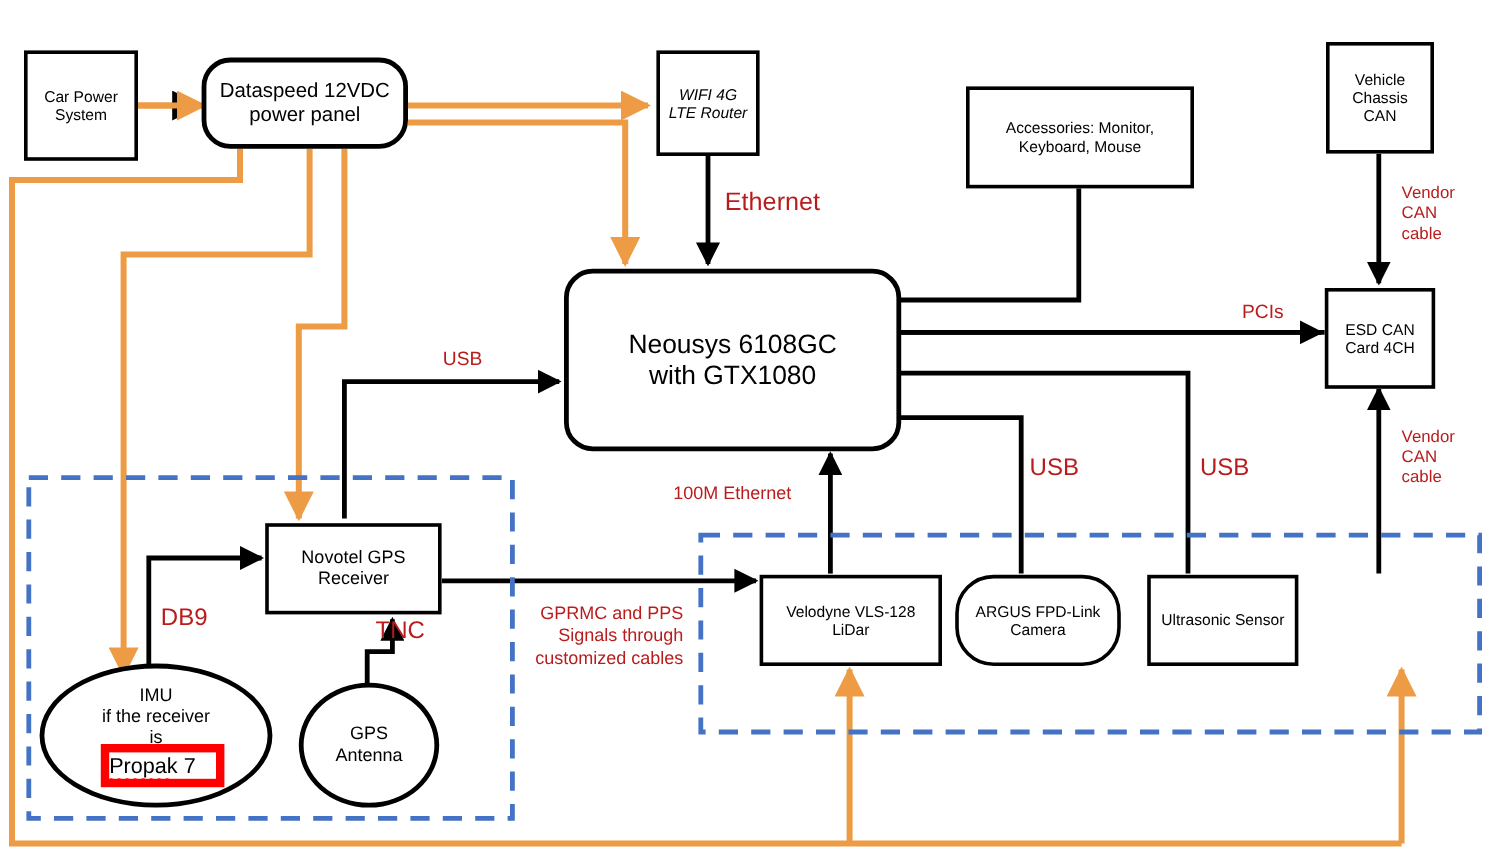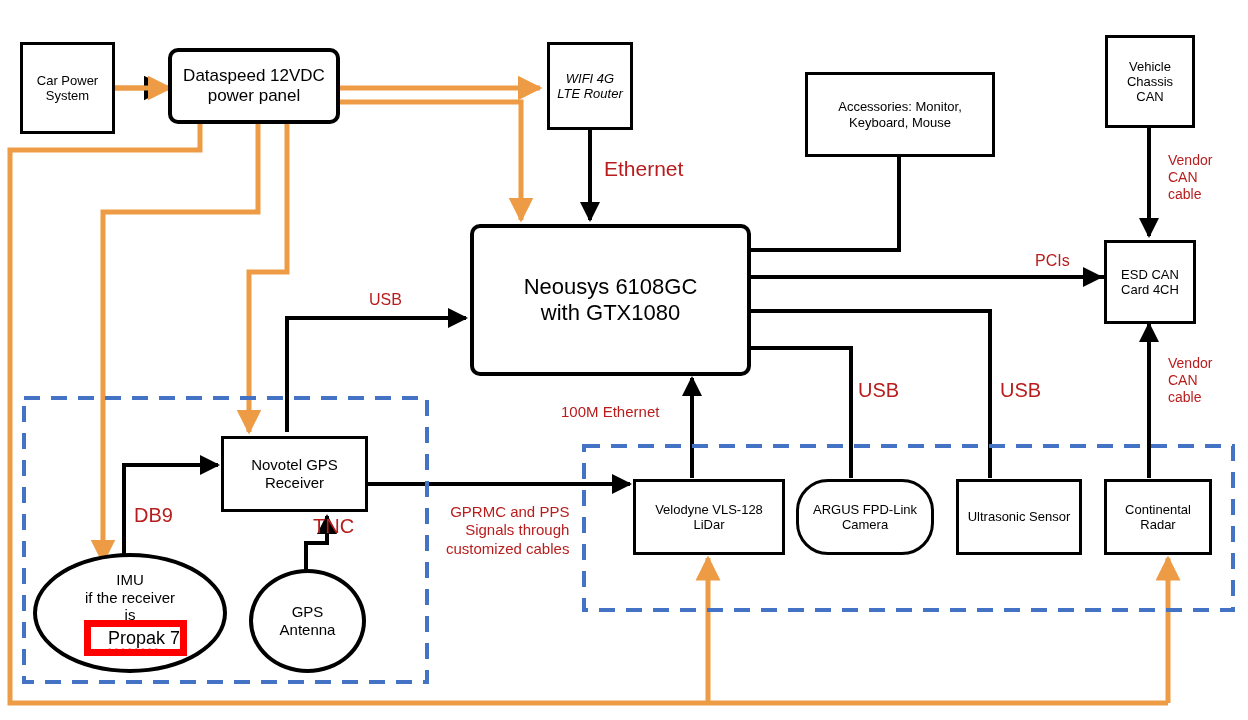--- a/index.html
+++ b/index.html
@@ -28,38 +28,38 @@
     background: #ffffff;
     border: 3px solid #000000;
     display: flex;
     align-items: center;
     justify-content: center;
     text-align: center;
     color: #000000;
     line-height: 1.18;
     z-index: 5;
   }
-  .node.rounded { border-radius: 10px; border-width: 4px; }
+  .node.rounded { border-radius: 24px; border-width: 4px; }
   .node.ellipse { border-radius: 50%; border-width: 4px; }
   .node .label { padding: 0 4px; white-space: pre-line; }
   .wire-label {
     position: absolute;
     color: #b91c1c;
     white-space: pre-line;
     line-height: 1.22;
     z-index: 6;
   }
   .hl-box {
     position: absolute;
     background: #ffffff;
     border: 7px solid #FF0000;
     z-index: 8;
     display: flex;
     align-items: center;
-    justify-content: flex-end;
+    justify-content: flex-start;
     box-sizing: border-box;
   }
   .hl-box .hl-text {
     color: #000000;
     position: relative;
     display: inline-block;
   }
   .hl-box .hl-text .squig {
     position: absolute;
     left: 0; right: 0; bottom: -3px;
@@ -203,24 +203,20 @@
 
   <div class="node" style="left:796px; top:479px; width:138px; height:76px; font-size:13px;border-radius:32px;">
     <span class="label">ARGUS FPD-Link
 Camera</span>
   </div>
 
   <div class="node" style="left:956px; top:479px; width:126px; height:76px; font-size:13px;">
     <span class="label">Ultrasonic Sensor</span>
   </div>
 
-  <div class="node" style="left:1104px; top:479px; width:108px; height:76px; font-size:13px;">
-    <span class="label">Continental
-Radar</span>
-  </div>
 
   <div class="wire-label" style="left:604px; top:156px; font-size:21px;">Ethernet</div>
 
   <div class="wire-label" style="left:369px; top:290px; font-size:16px;">USB</div>
 
   <div class="wire-label" style="left:1035px; top:251px; font-size:16px;">PCIs</div>
 
   <div class="wire-label" style="left:858px; top:378px; font-size:20px;">USB</div>
 
   <div class="wire-label" style="left:1000px; top:378px; font-size:20px;">USB</div>

